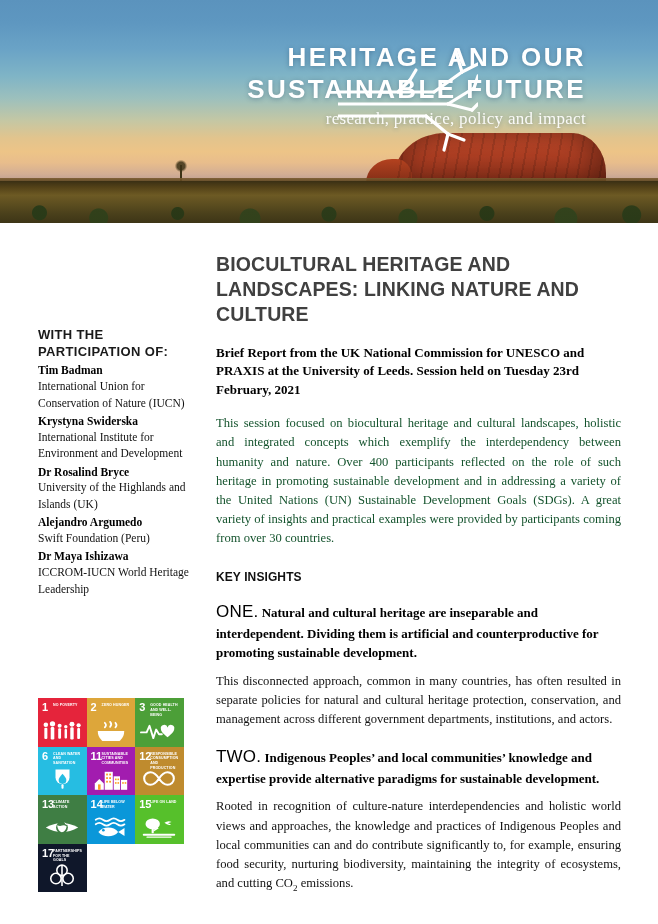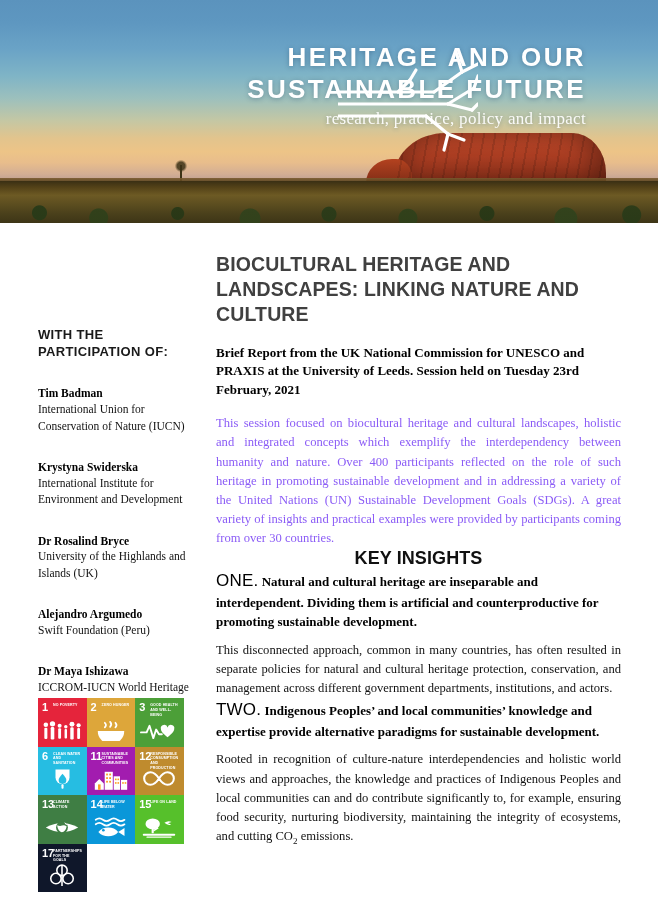--- a/index.html
+++ b/index.html
@@ -100,21 +100,21 @@
   .branch { position:absolute; left:338px; top:46px; width:140px; height:110px; }
 
   
   .sidebar { position:absolute; left:38px; top:326px; width:152px; }
   .content { position:absolute; left:216px; top:252px; width:405px; }
 
   .side-head {
     font-size:13px; font-weight:700; letter-spacing:.35px;
     color:#1a1a1a; line-height:1.32; text-transform:uppercase;
   }
-  .person { margin-top:26px; }
+  .person { margin-top:3px; }
   .person-name {
     font-family:"Liberation Serif", serif; font-weight:700;
     font-size:11.5px; color:#000; line-height:1.3;
   }
   .person-org {
     font-family:"Liberation Serif", serif; font-size:11.5px;
     color:#111; line-height:1.42;
   }
 
   
@@ -145,27 +145,27 @@
   .doc-title {
     font-size:19.5px; font-weight:600; color:#404040;
     letter-spacing:.15px; line-height:1.28; text-transform:uppercase;
   }
   .doc-sub {
     margin-top:17px; font-family:"Liberation Serif", serif;
     font-weight:700; font-size:13px; color:#000; line-height:1.42;
   }
   .para {
     margin-top:15px; font-family:"Liberation Serif", serif;
-    font-size:12.6px; color:#8b5cf6; line-height:1.52; text-align:justify;
+    font-size:12.6px; color:#14532d; line-height:1.52; text-align:justify;
   }
   .sec-head {
-    font-size:18px; font-weight:600;
-    color:#111; letter-spacing:.1px; text-transform:uppercase;text-align:center;
-  }
-  .insight { }
+    margin-top:22px; font-size:12px; font-weight:600;
+    color:#111; letter-spacing:.1px; text-transform:uppercase;
+  }
+  .insight { margin-top:16px; }
   .insight-lead {
     font-family:"Liberation Serif", serif; font-weight:700;
     font-size:13px; color:#000; line-height:1.45; text-align:left;
   }
   .insight-lead .ord {
     font-family:"Liberation Sans", sans-serif; font-weight:400;
     font-size:17px; letter-spacing:.2px;
   }
   .insight-body {
     margin-top:9px; font-family:"Liberation Serif", serif;

